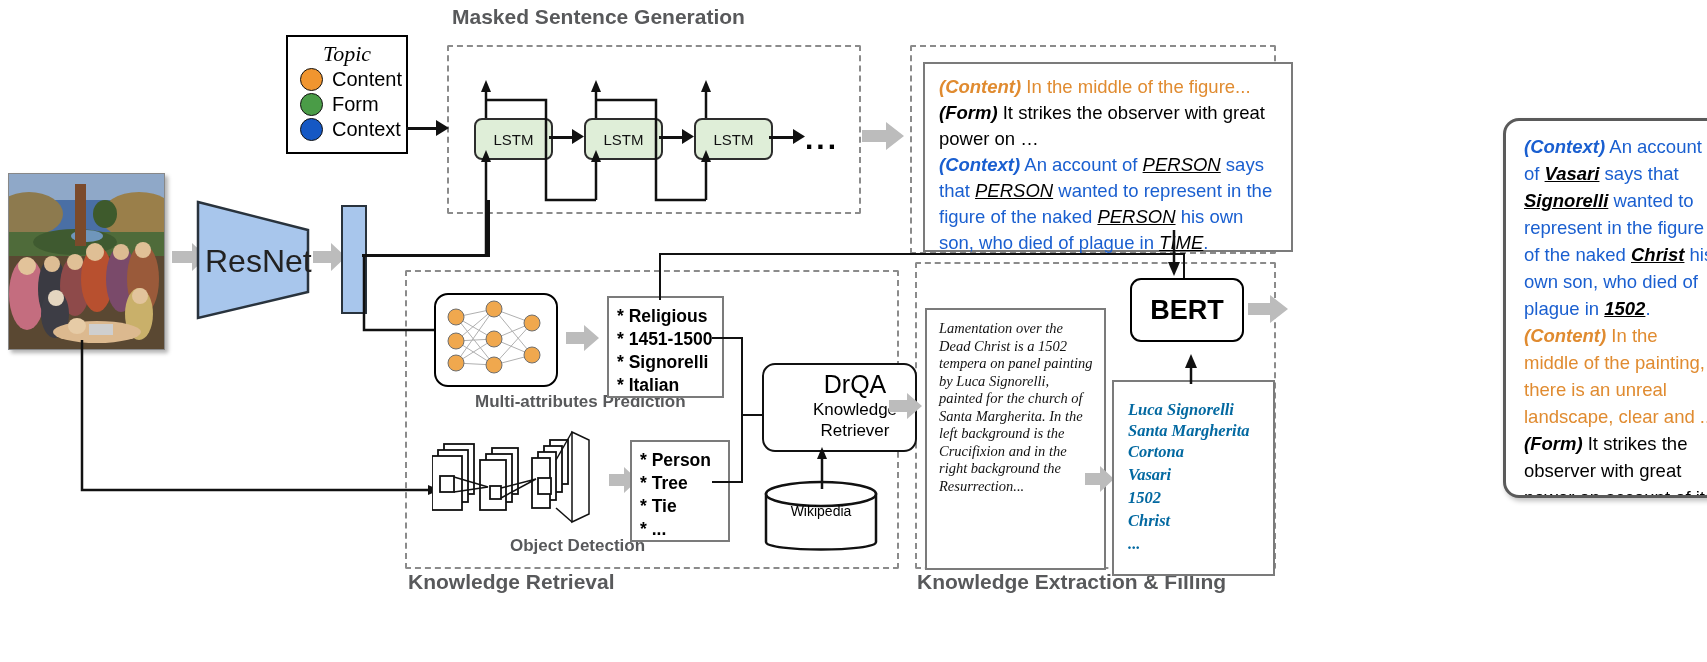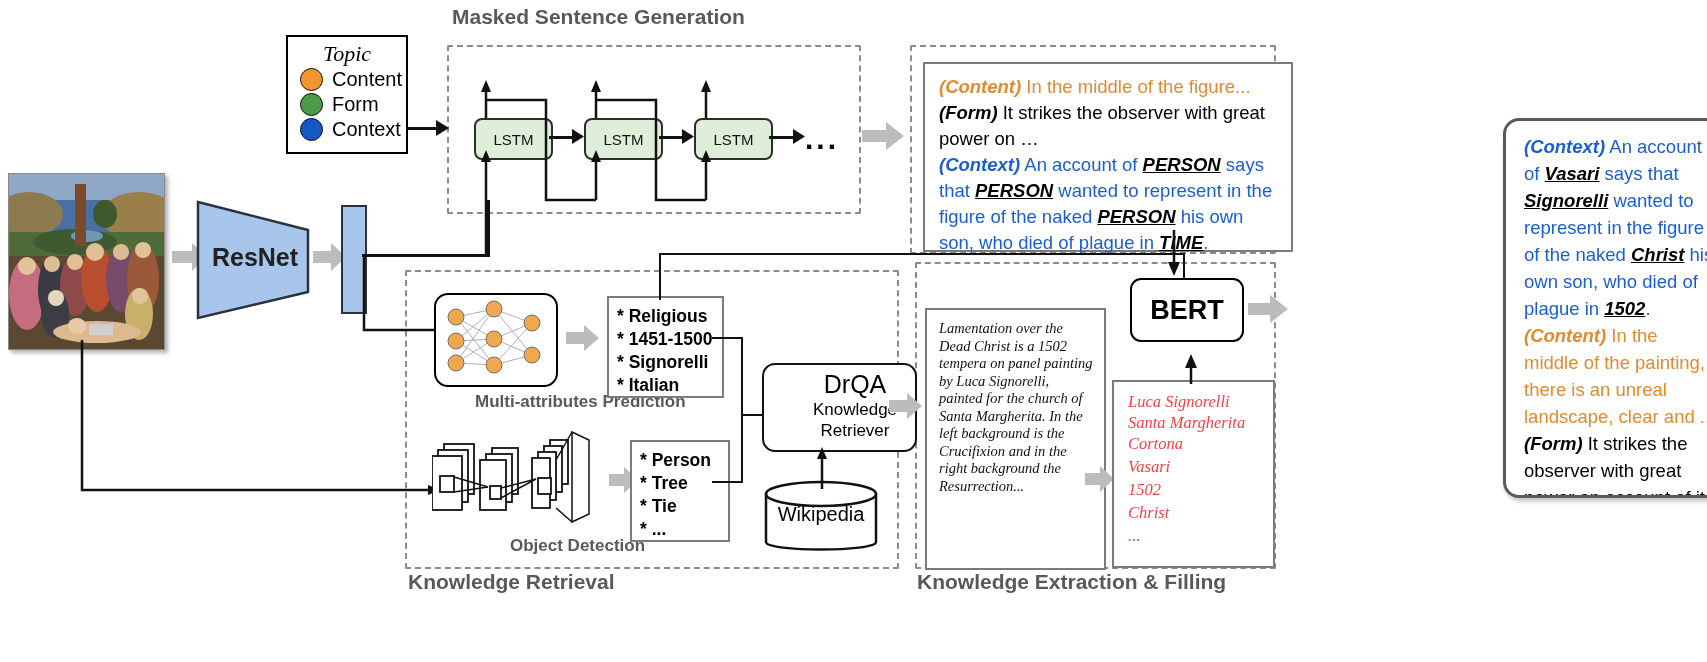--- a/index.html
+++ b/index.html
@@ -11,35 +11,35 @@
   .solidbox{border:2px solid #7b7b7b;background:#fff;}
   .blackbox{border:2.5px solid #000;background:#fff;}
   .lstm{background:#dfeed8;border:2px solid #2d2d2d;border-radius:8px;display:flex;align-items:center;justify-content:center;font-size:15px;color:#111;}
   .line{background:#111;position:absolute;}
   .legend{border:2px solid #000;background:#fff;}
   .legend-title{font-style:italic;font-family:"Liberation Serif",serif;font-size:22px;text-align:center;padding-top:4px;}
   .legend-row{display:flex;align-items:center;gap:9px;padding:1px 0 1px 12px;font-size:20px;font-family:"Liberation Sans",sans-serif;}
   .dot{width:21px;height:21px;border-radius:50%;border:1.5px solid #111;display:inline-block;flex:none;}
   .attrbox{font-weight:bold;font-size:17.5px;line-height:23px;padding:7px 0 7px 8px;color:#000;}
   .serifbox{font-family:"Liberation Serif",serif;font-style:italic;font-size:14.5px;line-height:17.5px;padding:10px 10px 6px 12px;color:#111;}
-  .entbox{font-family:"Liberation Serif",serif;font-style:italic;font-size:16.5px;line-height:23px;padding:8px 0 6px 14px;color:#ef4444;}
+  .entbox{font-family:"Liberation Serif",serif;font-style:italic;font-size:16.5px;line-height:23px;padding:16px 0 6px 14px;color:#0369a1;font-weight:bold;}
   .mask-text{font-size:18.5px;line-height:26px;padding:10px 12px 8px 14px;}
   .out-text{font-size:18.5px;line-height:27px;padding:12px 16px 10px 18px;}
   .c-content{color:#e08b30;}
   .c-form{color:#000000;}
   .c-context{color:#1a5fd0;}
   .lab{font-weight:bold;font-style:italic;}
-  .mask{font-weight:bold;font-style:italic;text-decoration:underline;color:#000;}
+  .mask{font-weight:normal;font-style:italic;text-decoration:underline;color:#000;}
   .ent{font-weight:bold;font-style:italic;text-decoration:underline;color:#000;}
   .bertbox{border:2.5px solid #000;border-radius:11px;background:#fff;display:flex;align-items:center;justify-content:center;font-weight:bold;font-size:27px;}
   .drqa{border:2px solid #111;border-radius:13px;background:#fff;text-align:center;padding-left:31px;}
   .drqa .t1{font-size:25px;margin-top:5px;}
   .drqa .t2{font-size:17px;line-height:21px;}
   .outbox{border:3px solid #5a5a5a;border-radius:16px;background:#fff;box-shadow:2px 3px 5px rgba(0,0,0,.25);}
-  .resnet-label{font-weight:bold;font-size:25px;color:#222;}
+  .resnet-label{font-weight:normal;font-size:32px;color:#222;}
   .small-lab{font-weight:bold;font-size:17px;color:#58595b;}
   .painting{border:1px solid #888;box-shadow:3px 3px 4px rgba(0,0,0,.3);overflow:hidden;}
 </style>
 </head>
 <body>
 
 <div id="stage">
 
   <div class="abs sec-title" style="left:408px;top:570px;">Knowledge Retrieval</div>
   <div class="abs sec-title" style="left:452px;top:5px;">Masked Sentence Generation</div>
@@ -298,21 +298,21 @@
     <div class="t2">Knowledge</div>
     <div class="t2">Retriever</div>
   </div>
 
   <div class="abs" style="left:760px;top:480px;">
     <svg width="122" height="80" viewBox="0 0 122 80">
       <path d="M6 14 L6 62 C6 72 116 72 116 62 L116 14 Z" fill="#fff" stroke="#111" stroke-width="2.5"></path>
       <ellipse cx="61" cy="14" rx="55" ry="12" fill="#fff" stroke="#111" stroke-width="2.5"></ellipse>
     </svg>
   </div>
-  <div class="abs" style="left:760px;top:503px;width:122px;text-align:center;font-size:20px;">Wikipedia</div>
+  <div class="abs" style="left:760px;top:503px;width:122px;text-align:center;font-size:14px;">Wikipedia</div>
   <div class="abs" style="left:815px;top:445px;">
     <svg width="14" height="44">
         <line x1="7" y1="44" x2="7" y2="12" stroke="#111" stroke-width="2.5"></line>
         <polygon points="7,2 2,14 12,14" fill="#111"></polygon>
       </svg>
   </div>
 
   <div class="abs" style="left:889px;top:393px;">
     <svg width="34" height="26">
         <polygon points="0,7 18,7 18,0 33,13 18,26 18,19 0,19" fill="#bcbcbc"></polygon>

